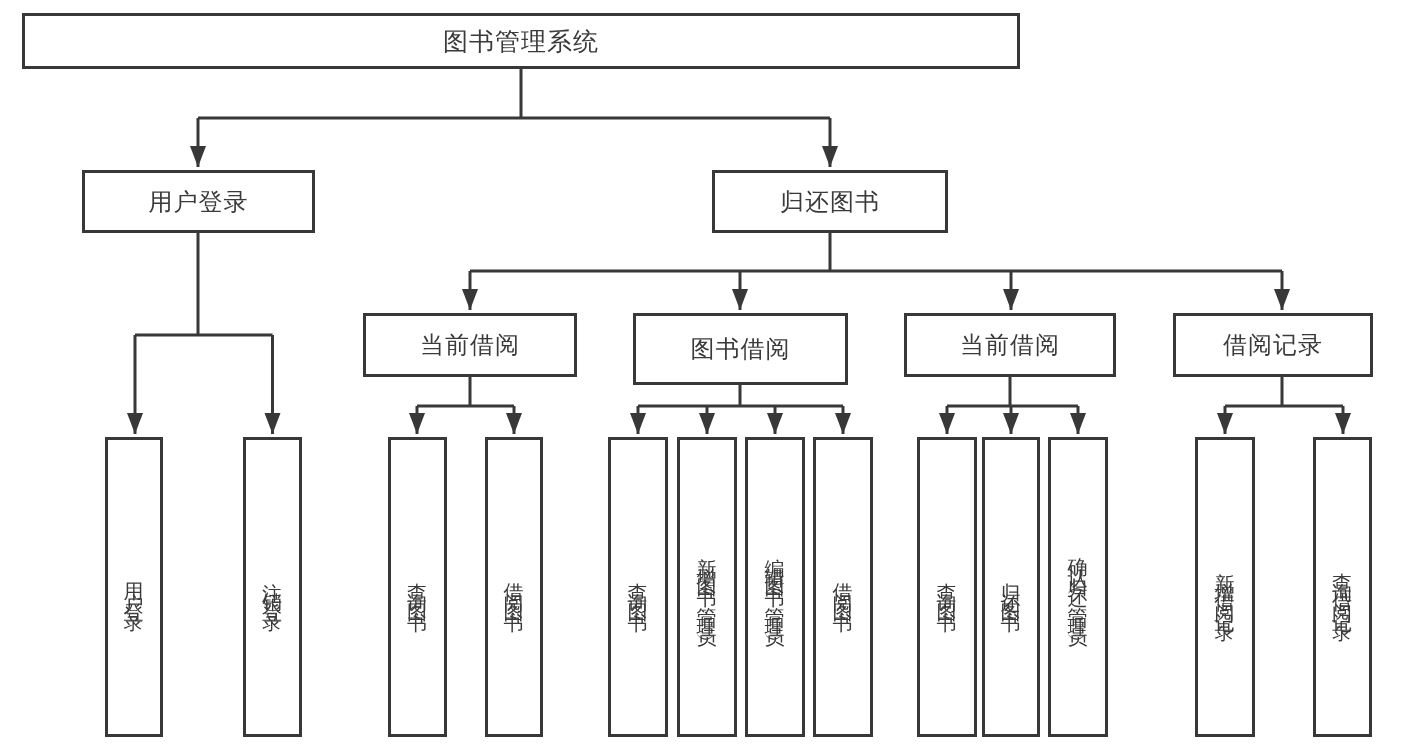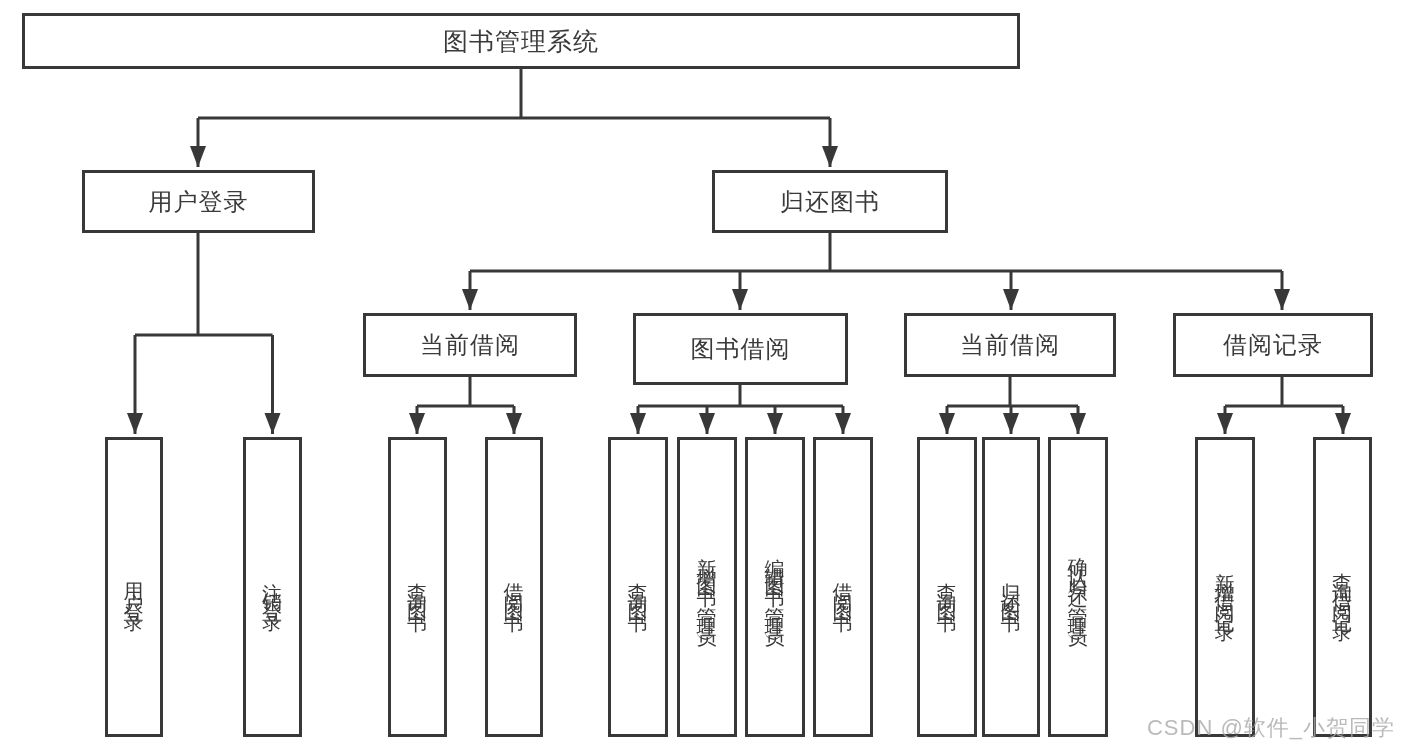--- a/index.html
+++ b/index.html
@@ -100,14 +100,13 @@
   <div class="box leaf" style="left:608px;width:60px;">查询图书</div>
   <div class="box leaf" style="left:677px;width:60px;">新增图书（管理员）</div>
   <div class="box leaf" style="left:745px;width:60px;">编辑图书（管理员）</div>
   <div class="box leaf" style="left:813px;width:60px;">借阅图书</div>
   <div class="box leaf" style="left:917px;width:60px;">查询图书</div>
   <div class="box leaf" style="left:982px;width:58px;">归还图书</div>
   <div class="box leaf" style="left:1048px;width:60px;">确认归还（管理员）</div>
   <div class="box leaf" style="left:1195px;width:60px;">新增借阅记录</div>
   <div class="box leaf" style="left:1313px;width:59px;">查询借阅记录</div>
 
-  <div id="watermark">CSDN @软件_小贺同学</div>
 </div>
 
 </body></html>

